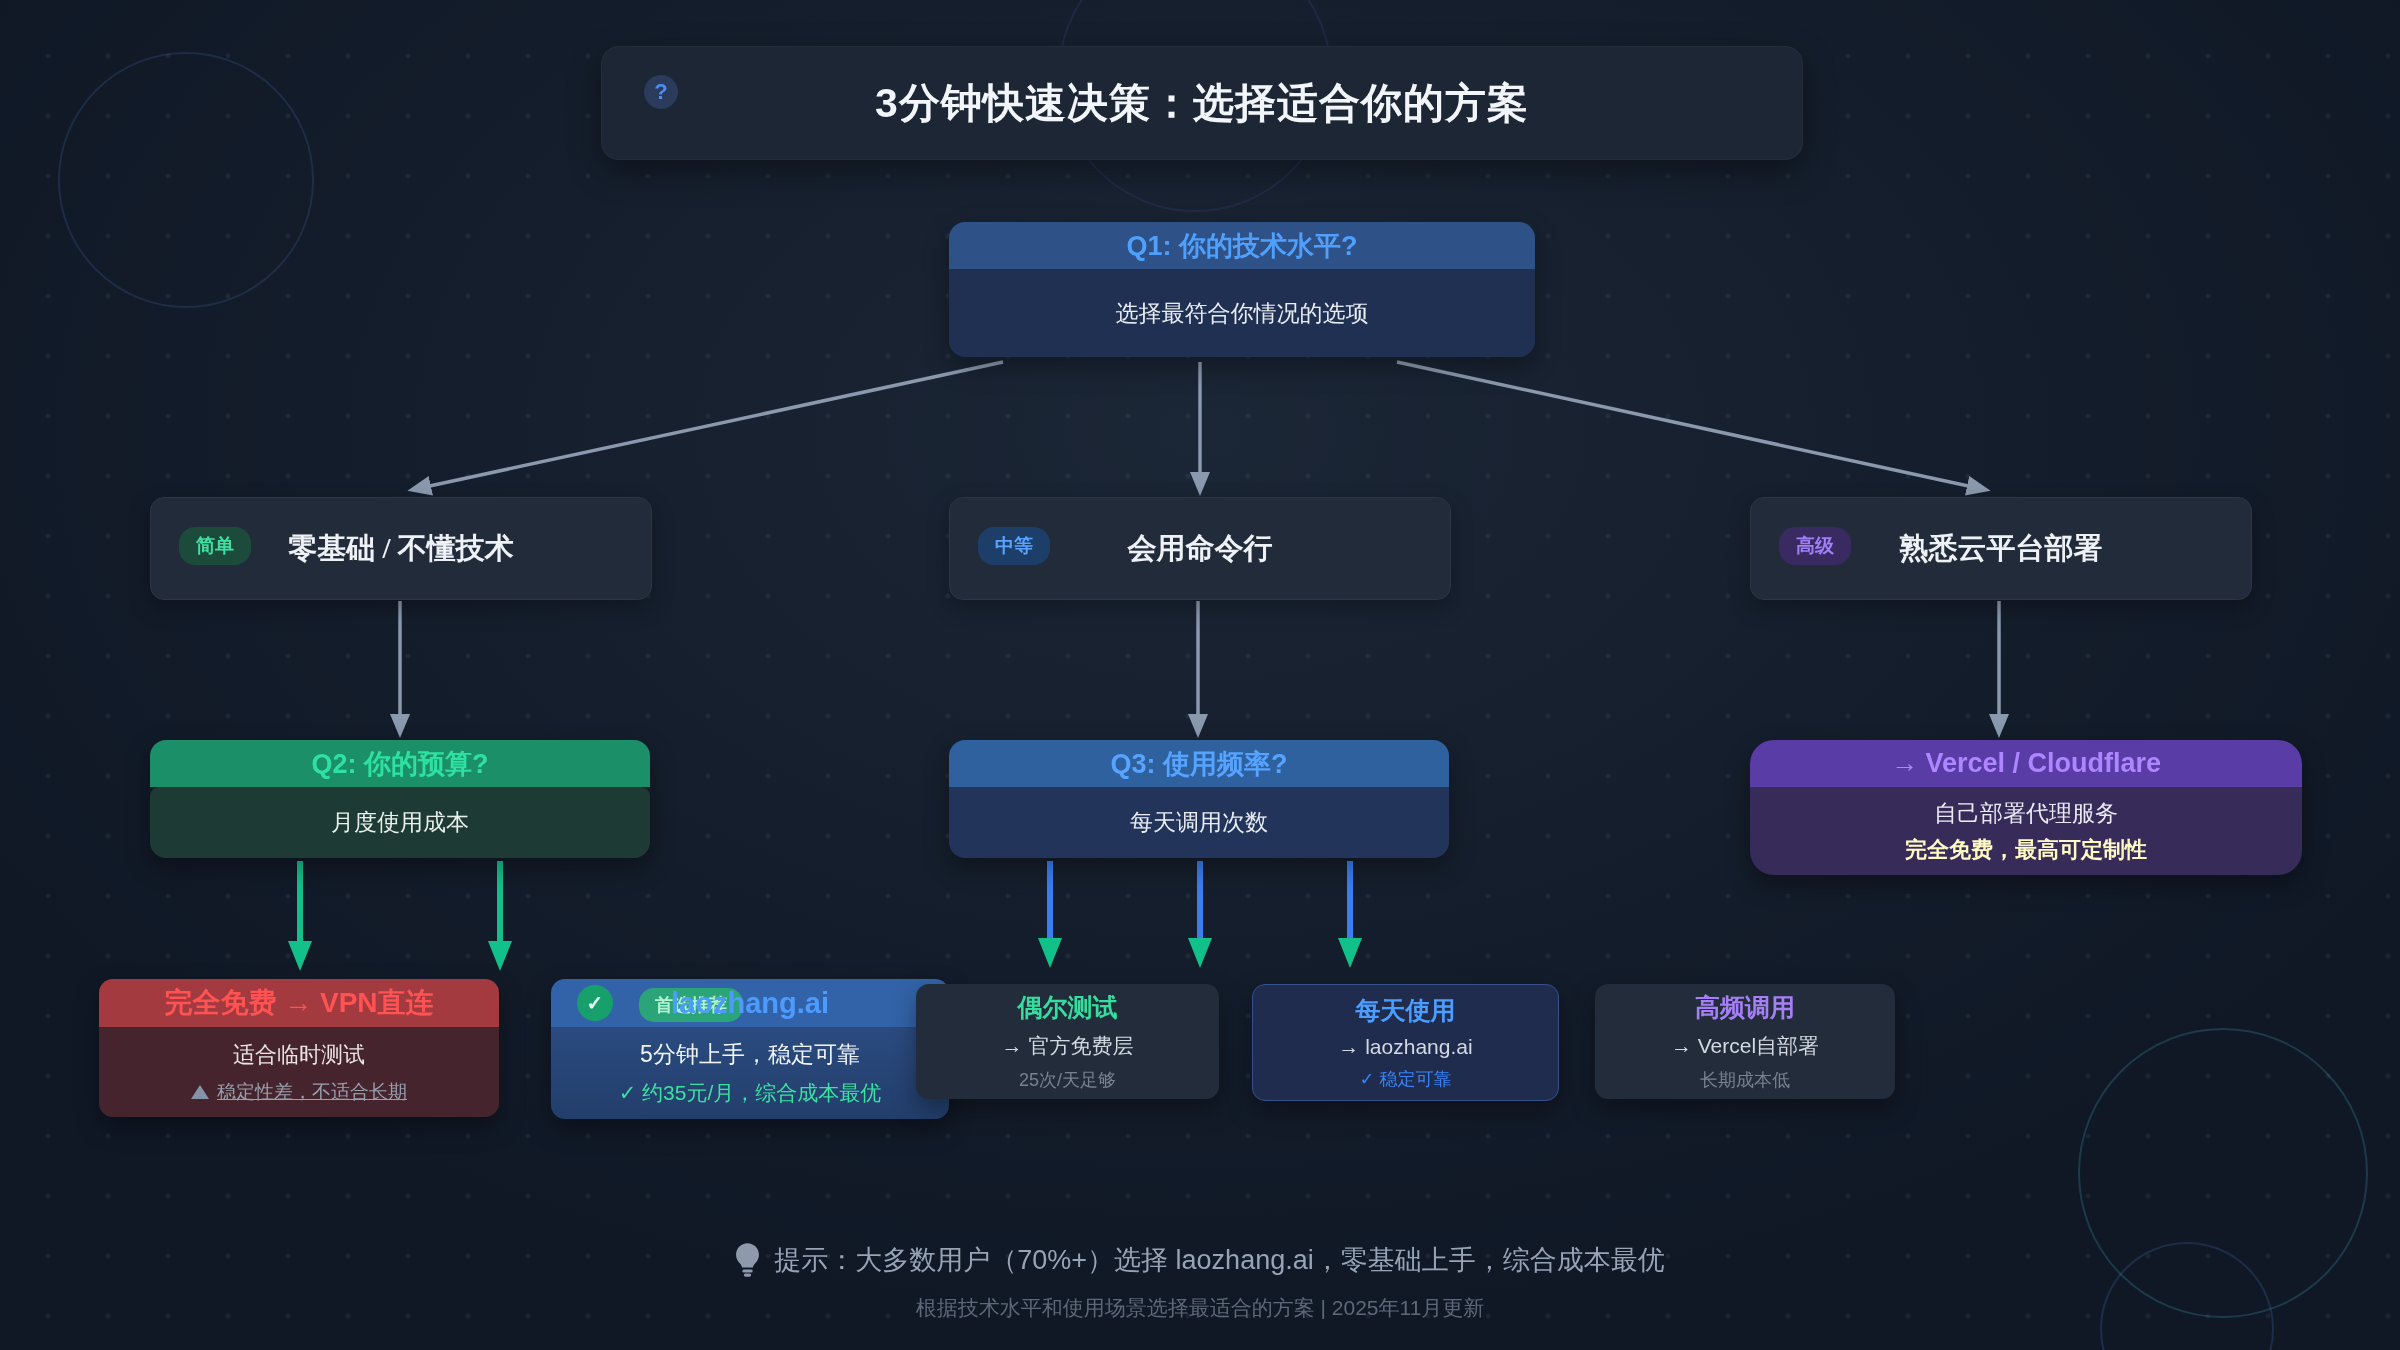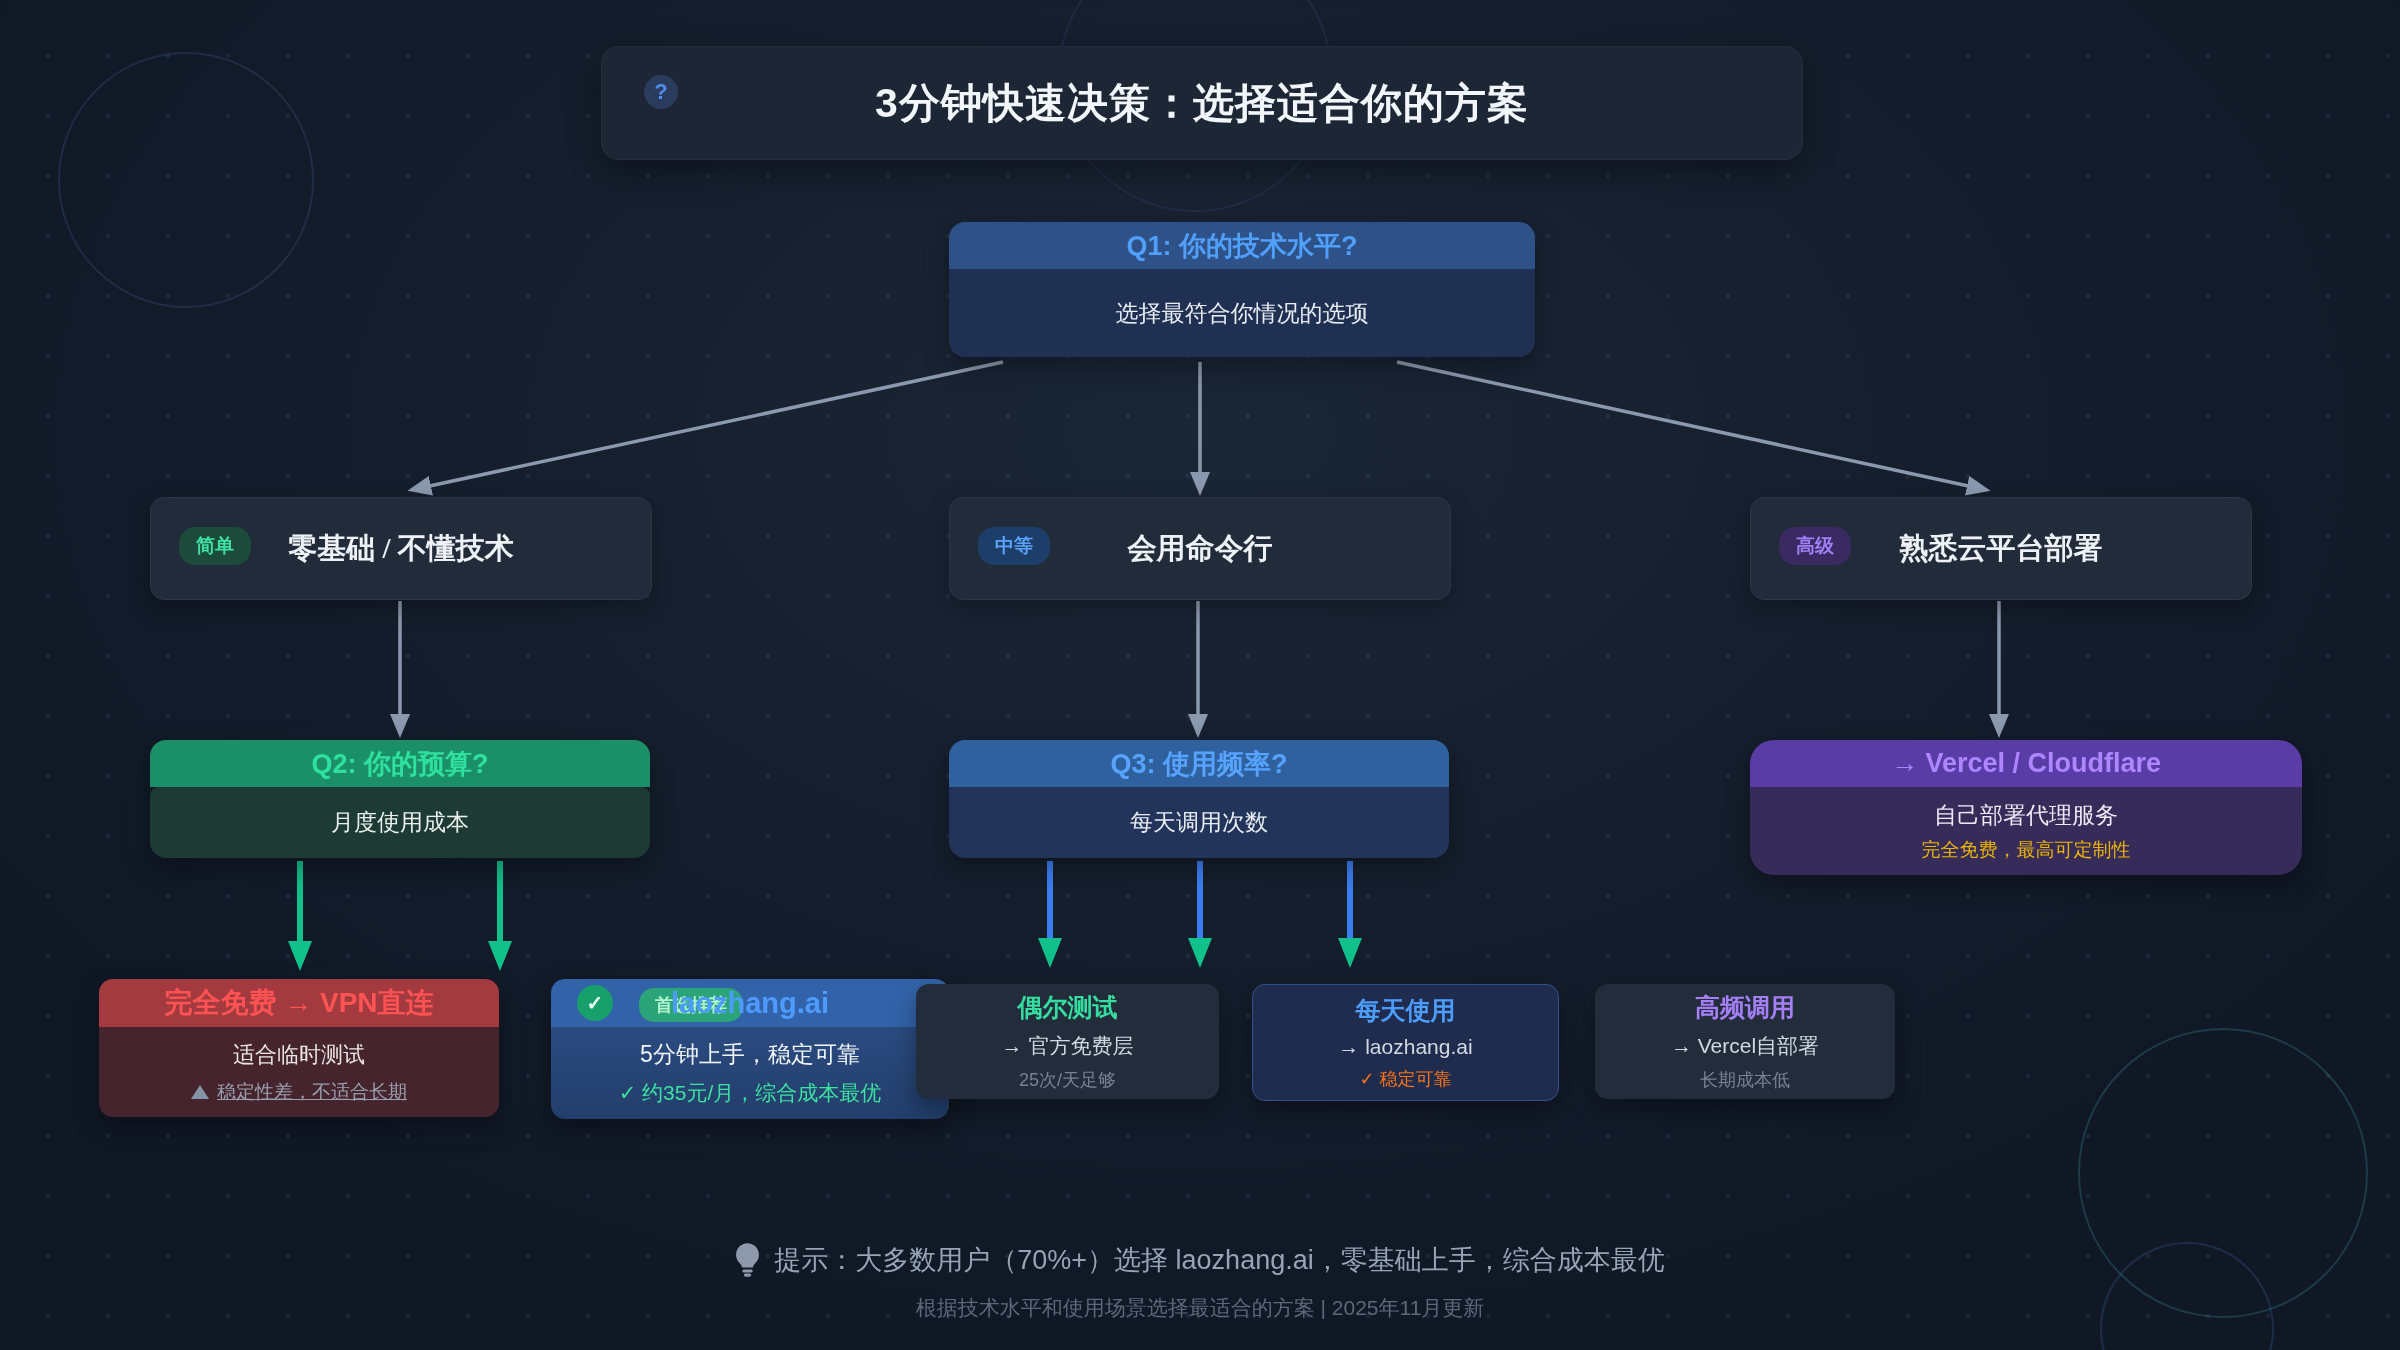--- a/index.html
+++ b/index.html
@@ -49,21 +49,21 @@
   .q2{left:150px;top:740px;width:500px;height:118px;}
   .q2 .node-header{background:#1b8f68;color:#2fe0a3;}
   .q2 .node-body{background:#1d3b34;height:71px;color:#e9f0ec;font-size:23px;border-radius:9px;}
   .q3{left:949px;top:740px;width:500px;height:118px;}
   .q3 .node-header{background:#30619f;color:#56a4ff;}
   .q3 .node-body{background:#22345a;height:71px;color:#e8edf4;font-size:23px;}
   .vercel{left:1750px;top:740px;width:552px;height:135px;border-radius:24px;}
   .vercel .node-header{background:#5a3ca6;color:#ae86ff;}
   .vercel .node-body{background:#362b59;height:88px;}
   .vercel .line1{color:#eceaf4;font-size:23px;}
-  .vercel .line2{color:#eab308;font-size:19px;margin-top:-2px;}
+  .vercel .line2{color:#fef9c3;font-size:22px;margin-top:-2px;font-weight:bold;}
 
   
   .branch{position:absolute;top:497px;width:500px;height:101px;z-index:2;
           background:#212b39;border:1px solid #2b3646;border-radius:14px;
           box-shadow:0 8px 22px rgba(0,0,0,0.28);font-family:Liberation Serif, serif;}
   .branch .badge{position:absolute;left:28px;top:50%;transform:translateY(-58%);
           font-size:19px;font-weight:bold;padding:6px 17px;border-radius:16px;}
   .branch .blabel{position:absolute;left:0;top:0;width:100%;height:100%;
           display:flex;align-items:center;justify-content:center;
           color:#eef1f6;font-size:29px;font-weight:bold;}
@@ -103,21 +103,21 @@
        display:flex;flex-direction:column;align-items:center;justify-content:center;gap:8px;margin-left:16px;}
   .res-occ{left:900px;width:303px;}
   .res-daily{left:1236px;width:305px;background:#1f2c4e;border:1.5px solid #34508c;}
   .res-high{left:1579px;width:300px;}
   .res-sm .rtitle{font-size:25px;font-weight:bold;}
   .res-occ .rtitle{color:#35dd9f;}
   .res-daily .rtitle{color:#4d9dff;}
   .res-high .rtitle{color:#a57ff5;}
   .res-sm .rline{color:#d3d9e1;font-size:21px;}
   .res-sm .rnote{font-size:18px;color:#79828f;}
-  .res-daily .rnote{color:#f97316;}
+  .res-daily .rnote{color:#3b82f6;}
 
   
   .tip-row{position:absolute;left:0;top:1242px;width:100%;z-index:2;
        display:flex;align-items:center;justify-content:center;gap:14px;}
   .tip-text{color:#97a4b6;font-size:27px;}
   .footer-row{position:absolute;left:0;top:1294px;width:100%;z-index:2;
        display:flex;justify-content:center;}
   .footer-text{color:#5d6878;font-size:21px;}
 </style>
 </head>

